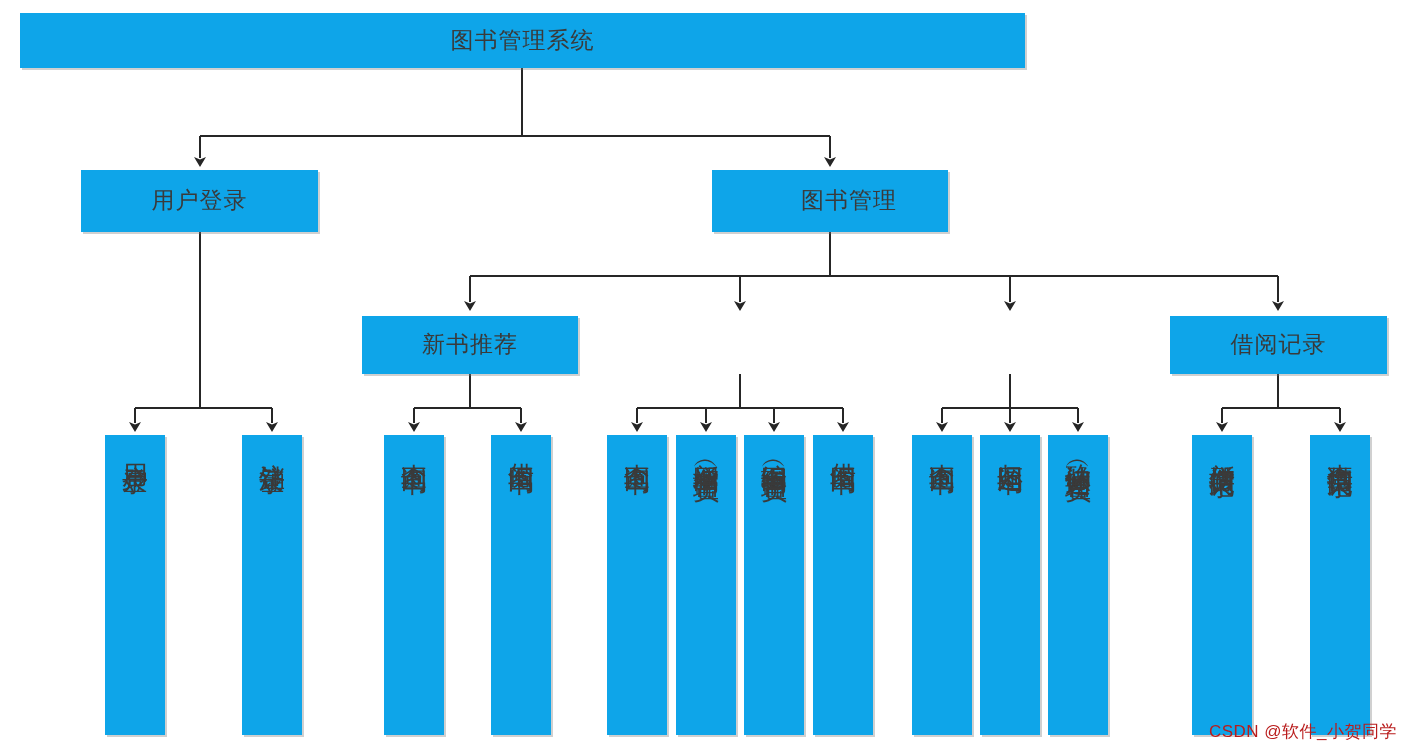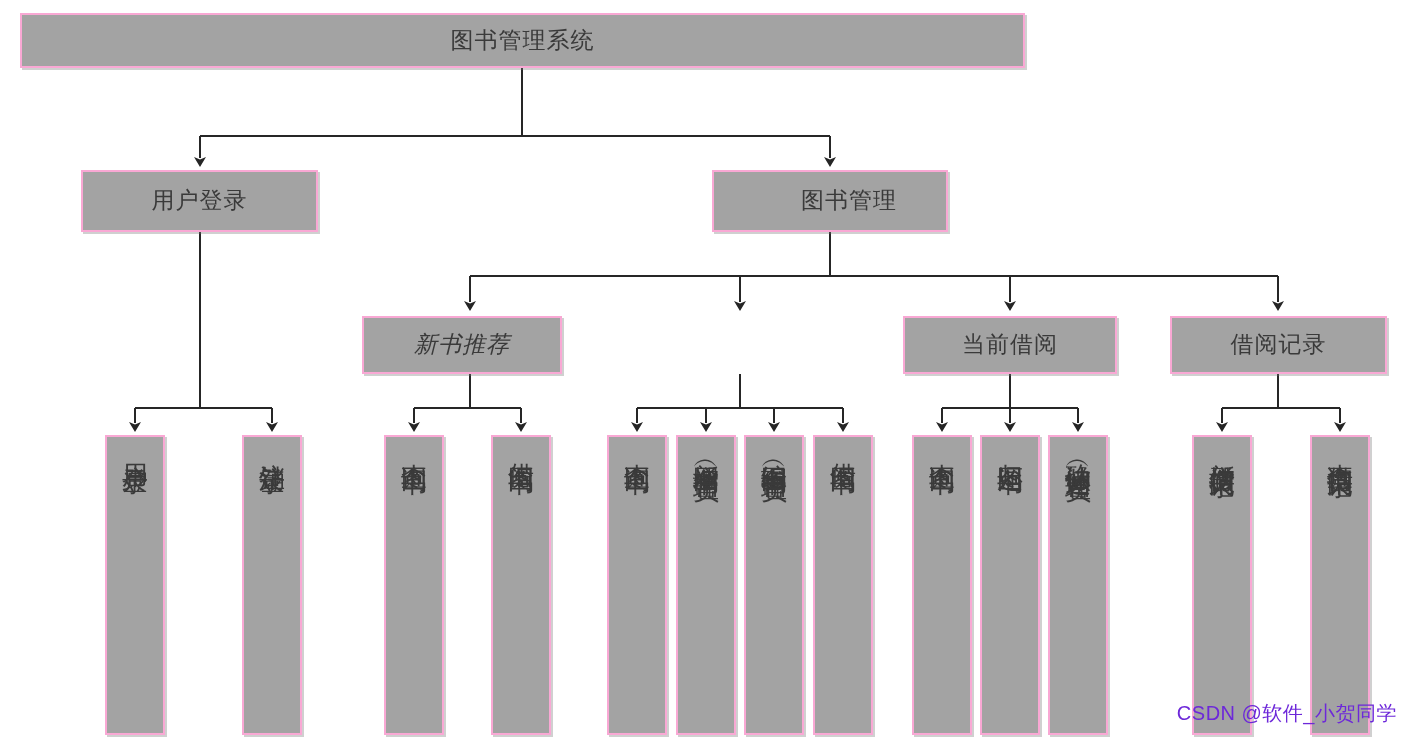--- a/index.html
+++ b/index.html
@@ -22,22 +22,22 @@
     position: absolute;
     left: 0;
     top: 0;
     width: 1405px;
     height: 747px;
     pointer-events: none;
   }
   .node {
     position: absolute;
     box-sizing: border-box;
-    border: 2px solid #f9a8d4;
-    background: #a3a3a3;
+    border: 2px solid #0ea5e9;
+    background: #0ea5e9;
     display: flex;
     align-items: center;
     justify-content: center;
     color: #3a3a3a;
     box-shadow: 2px 2px 0 rgba(120,120,120,0.35);
   }
   .node.horiz {
     font-size: 23px;
     letter-spacing: 1px;
     line-height: 1.2;
@@ -54,23 +54,23 @@
     align-items: center;
     text-align: left;
   }
   .node.vert .vlabel {
     writing-mode: vertical-rl;
     text-orientation: upright;
   }
   #watermark {
     position: absolute;
     right: 8px;
-    bottom: 20px;
-    font-size: 20px;
-    color: #6d28d9;
+    bottom: 4px;
+    font-size: 17px;
+    color: #b91c1c;
     letter-spacing: 0.5px;
     white-space: nowrap;
     pointer-events: none;
   }
 </style>
 </head>
 <body>
 
 <div id="diagram-root">
 
@@ -129,28 +129,25 @@
   </div>
 
   <div class="node horiz" style="left:81px; top:170px; width:237px; height:62px;">
     <span>用户登录</span>
   </div>
 
   <div class="node horiz" style="left:712px; top:170px; width:236px; height:62px;padding-left:38px;">
     <span>图书管理</span>
   </div>
 
-  <div class="node horiz" style="left:362px; top:316px; width:200px; height:58px;font-style:italic;">
+  <div class="node horiz" style="left:362px; top:316px; width:216px; height:58px;">
     <span>新书推荐</span>
   </div>
 
 
-  <div class="node horiz" style="left:903px; top:316px; width:214px; height:58px;">
-    <span>当前借阅</span>
-  </div>
 
   <div class="node horiz" style="left:1170px; top:316px; width:217px; height:58px;">
     <span>借阅记录</span>
   </div>
 
   <div class="node vert" style="left:105px; top:435px; width:60px; height:300px;">
     <span class="vlabel">用户登录</span>
   </div>
 
   <div class="node vert" style="left:242px; top:435px; width:60px; height:300px;">

